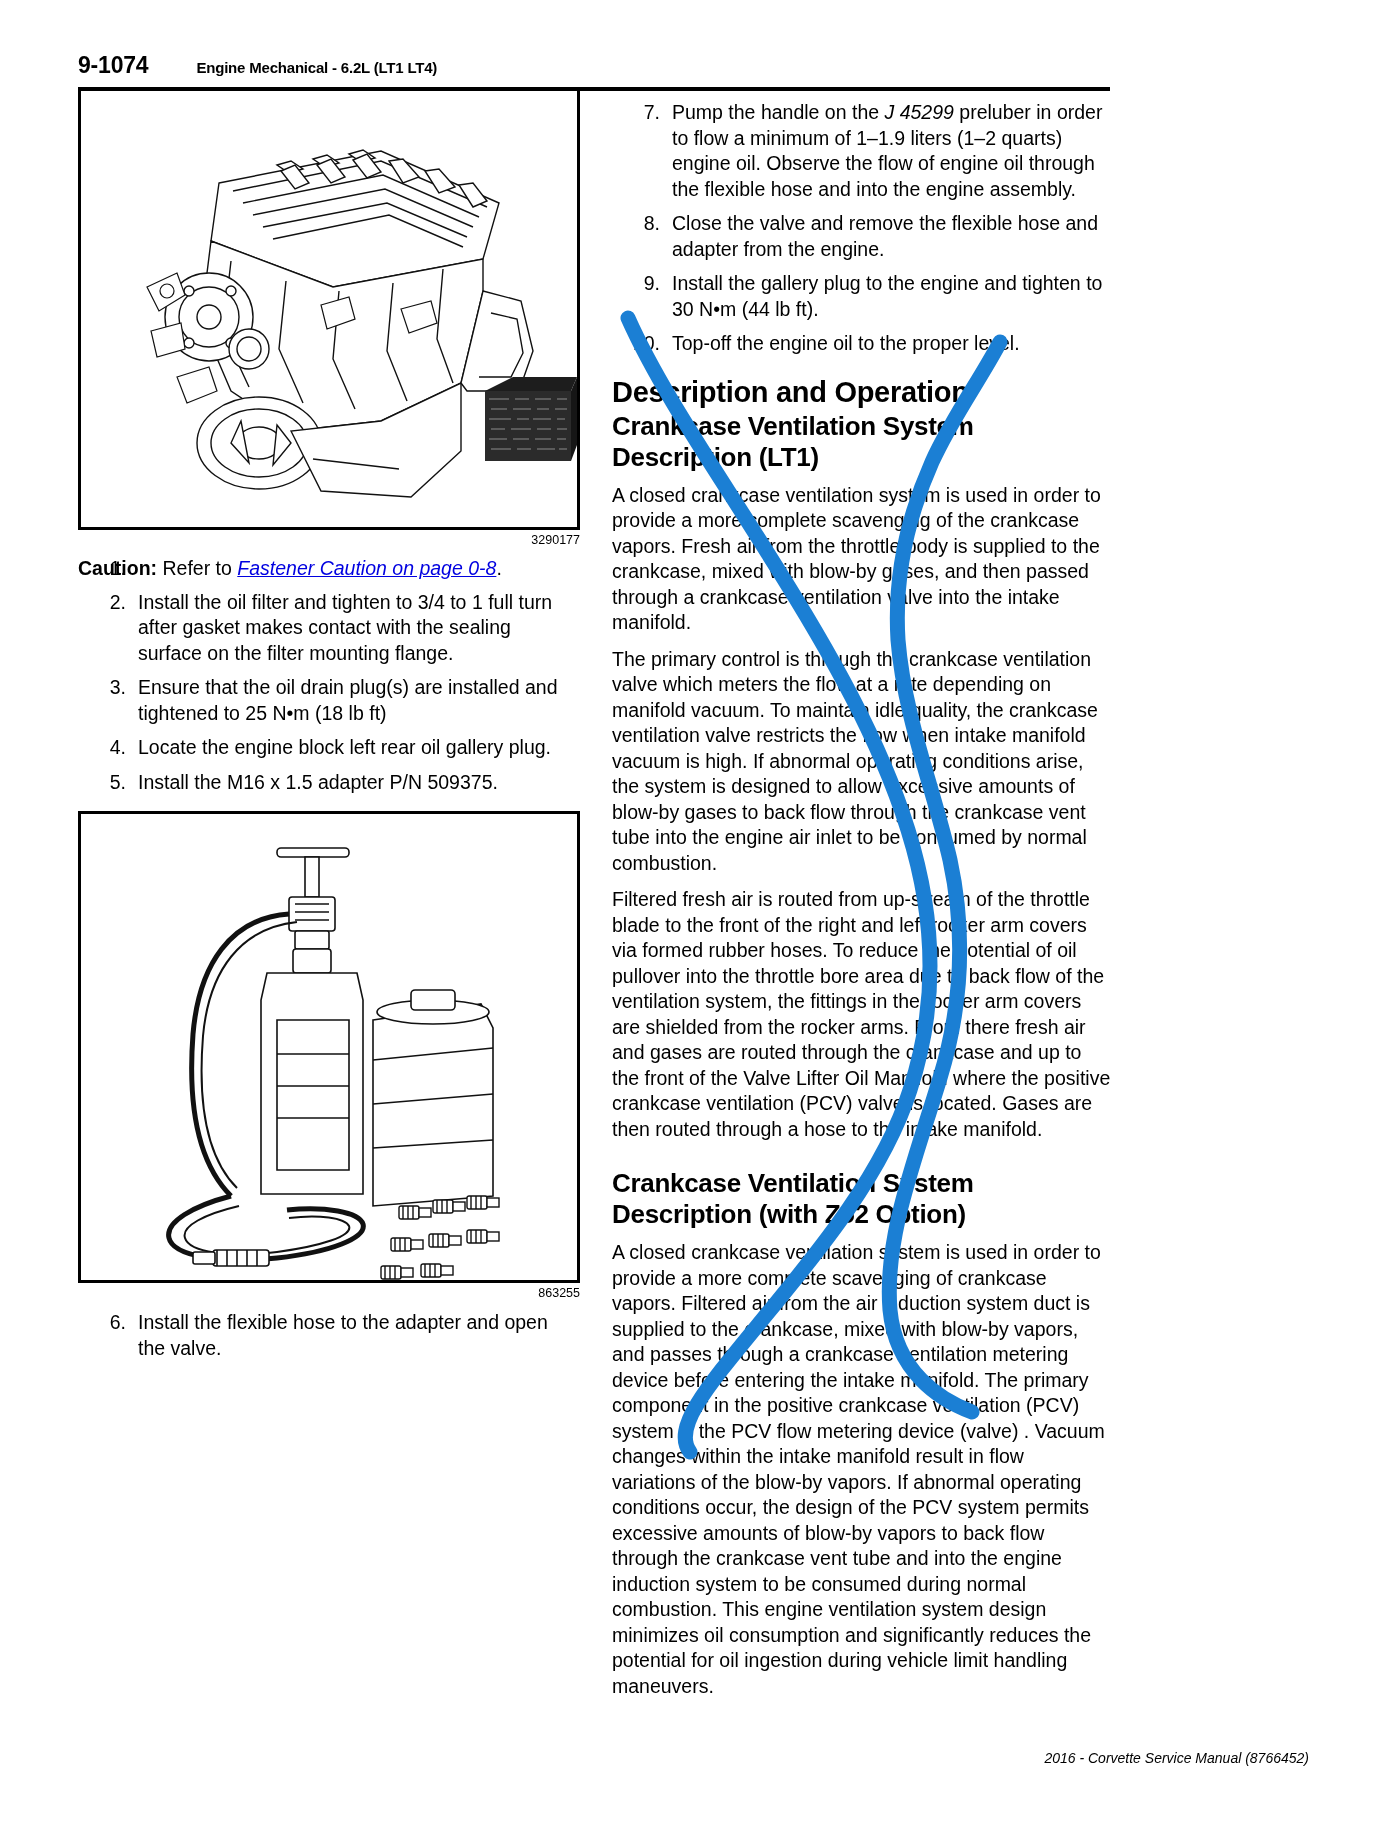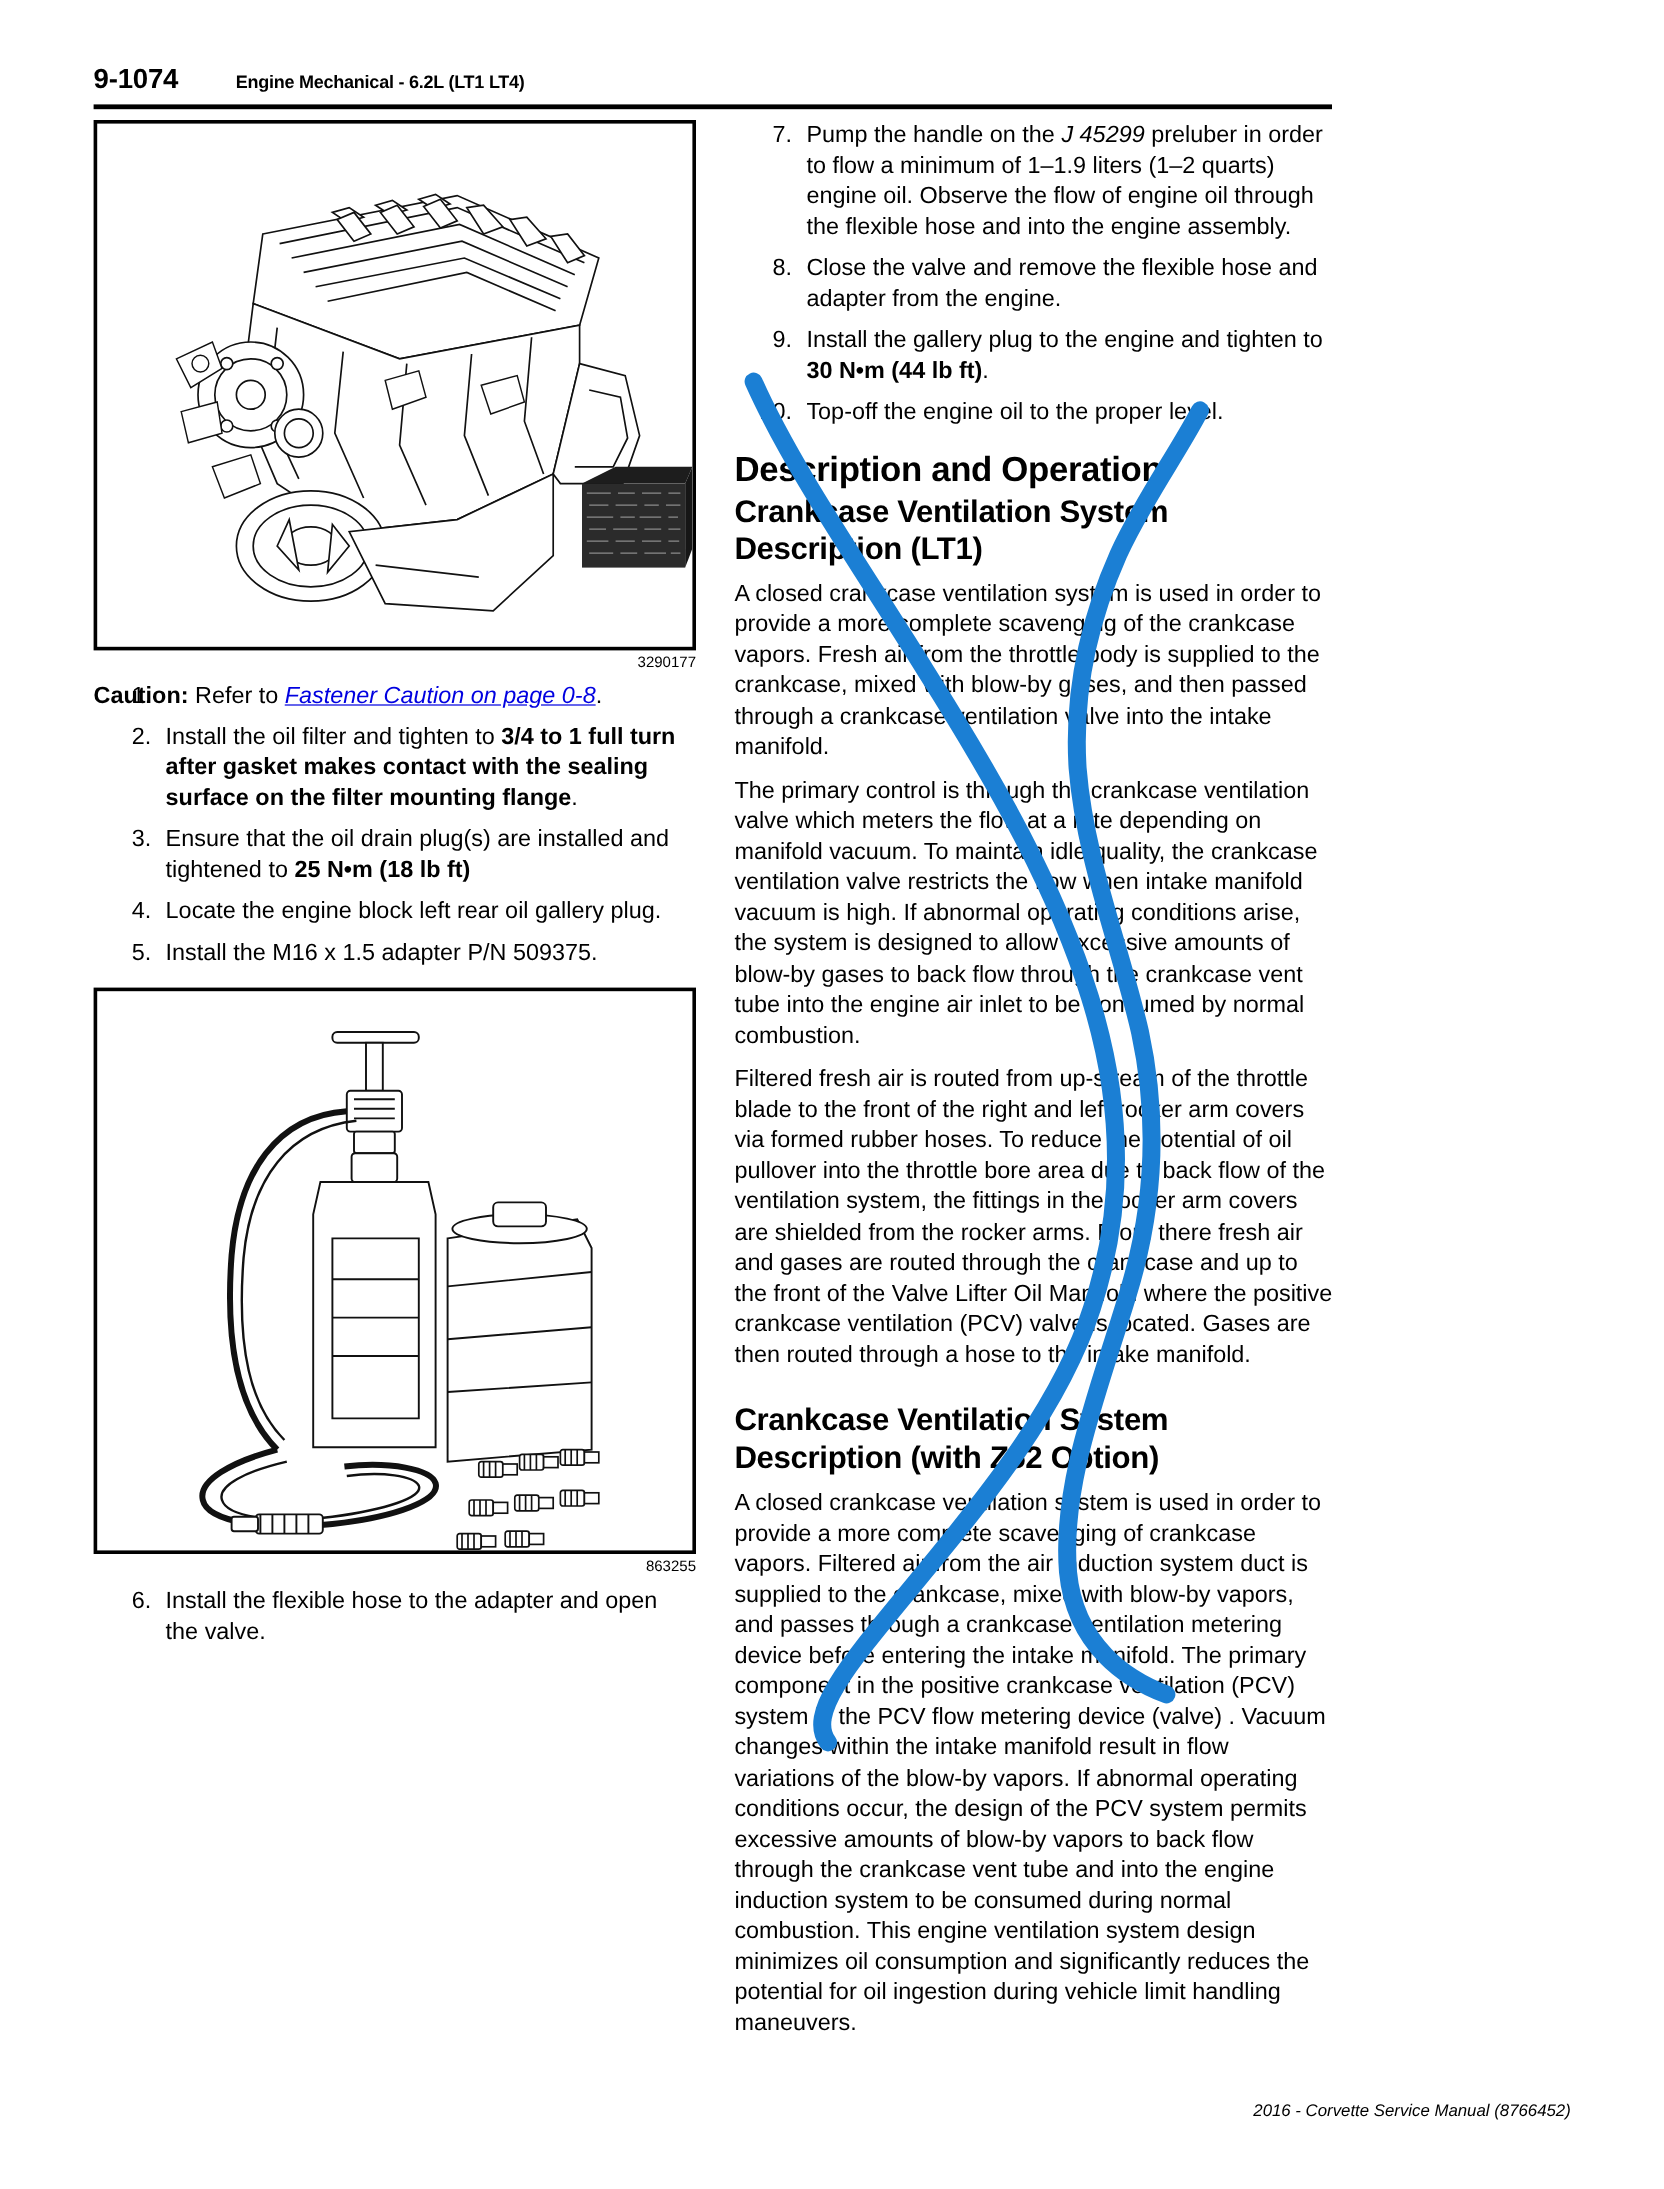--- a/index.html
+++ b/index.html
@@ -50,21 +50,21 @@
     top: 87px;
     width: 1032px;
     height: 4px;
     background: #000;
   }
 
   
   .col-left {
     position: absolute;
     left: 78px;
-    top: 100px;
+    top: 88px;
     width: 502px;
   }
   .col-right {
     position: absolute;
     left: 612px;
     top: 100px;
     width: 500px;
   }
 
   
@@ -124,21 +124,21 @@
     padding-left: 60px;
     margin-bottom: 9px;
   }
   ol.steps li .num {
     position: absolute;
     left: 0;
     width: 48px;
     text-align: right;
     font-size: 19.5px;
   }
-  ol.steps li b { font-weight: bold; }
+  ol.steps li b { font-weight: normal; }
   ol.steps li i { font-style: italic; }
 
   
   h1.sect {
     font-size: 29px;
     font-weight: bold;
     margin: 18px 0 2px 0;
     line-height: 34px;
     letter-spacing: -0.3px;
   }

